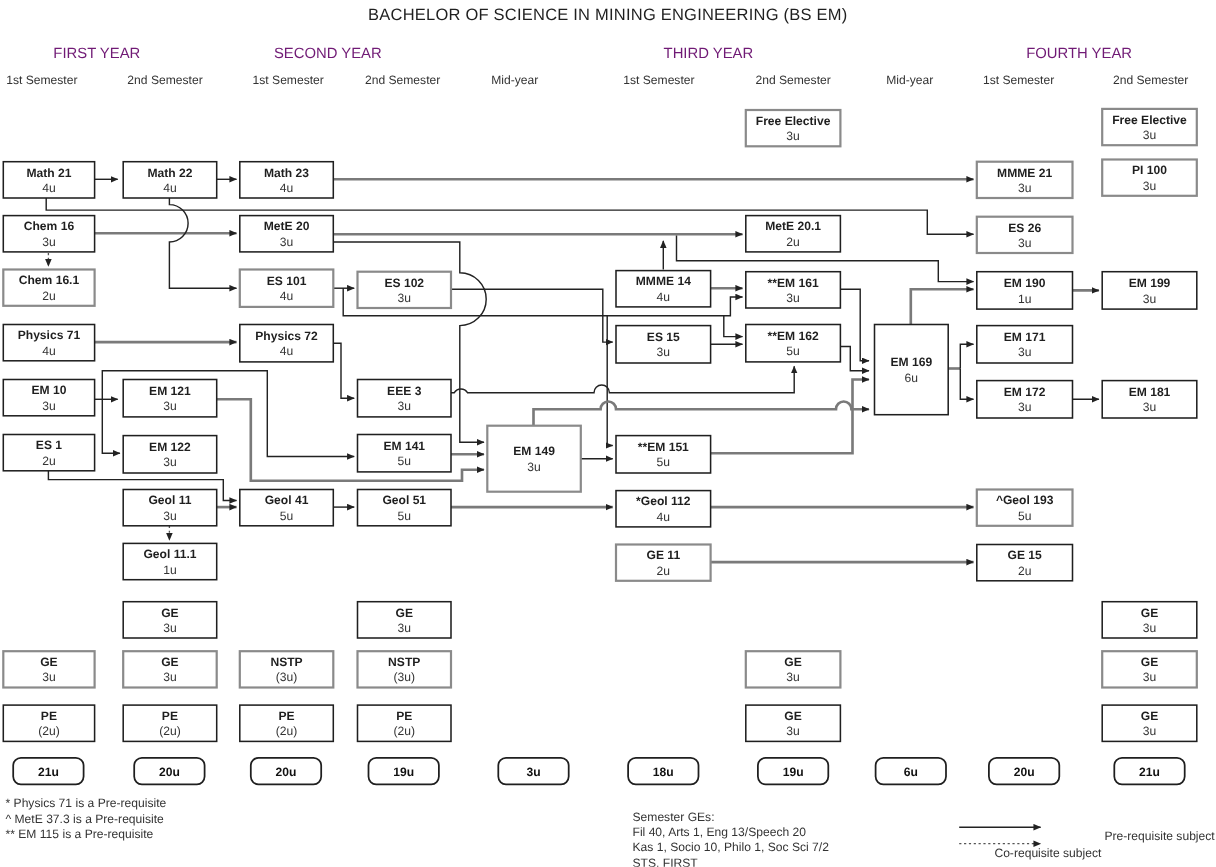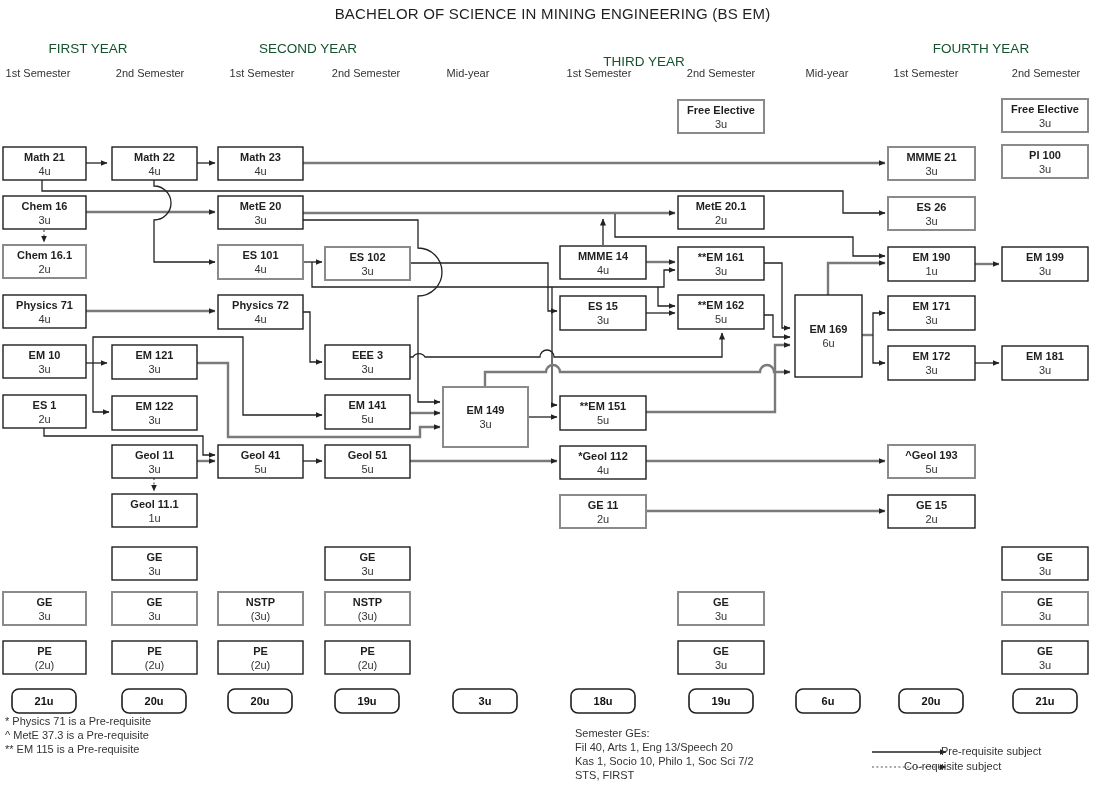--- a/index.html
+++ b/index.html
@@ -1,46 +1,46 @@
 <!DOCTYPE html>
 <html><head>
 <meta charset="utf-8">
 <style>
   html,body{margin:0;padding:0;background:#ffffff;}
   body{width:1105px;height:788px;position:relative;overflow:hidden;
        font-family:"Liberation Sans", sans-serif;color:#222;}
   #stage{position:absolute;left:0;top:0;width:1105px;height:664px;}
   .title{position:absolute;top:5px;left:0;width:1105px;text-align:center;
          font-size:15px;letter-spacing:.2px;color:#1f1f1f;}
-  .year-label{position:absolute;transform:translateX(-50%);font-size:13.5px;color:#14532d;white-space:nowrap;}
+  .year-label{position:absolute;transform:translateX(-50%);font-size:13.5px;color:#701a75;white-space:nowrap;}
   .sem-label{position:absolute;transform:translateX(-50%);font-size:11px;color:#333;white-space:nowrap;}
   svg{position:absolute;left:0;top:0;}
   .node-rect{fill:#ffffff;}
   .node-rect.k{stroke:#1f1f1f;stroke-width:1.4;}
   .node-rect.g{stroke:#8a8a8a;stroke-width:2;}
   .node-label{font-family:"Liberation Sans",sans-serif;font-size:11px;font-weight:bold;fill:#1f1f1f;text-anchor:middle;}
   .node-units{font-family:"Liberation Sans",sans-serif;font-size:11px;fill:#333;text-anchor:middle;}
   .edge{fill:none;}
   .edge.k{stroke:#222222;stroke-width:1.3;}
   .edge.g{stroke:#7a7a7a;stroke-width:2.4;}
   .edge.dot{stroke:#555555;stroke-width:1.2;stroke-dasharray:2 2.4;}
   .total-rect{fill:#ffffff;stroke:#1f1f1f;stroke-width:1.6;}
   .total-text{font-family:"Liberation Sans",sans-serif;font-size:11px;font-weight:bold;fill:#111;text-anchor:middle;}
-  .note{position:absolute;font-size:11px;color:#333;white-space:nowrap;}
+  .note{position:absolute;font-size:11px;color:#333;white-space:nowrap;margin-top:10px;}
 </style>
 </head>
 <body>
 
 <div id="stage">
   <div class="title">BACHELOR OF SCIENCE IN MINING ENGINEERING (BS EM)</div>
 
   <div id="year-headers">
       <div class="year-label" style="left: 88px; top: 41px;">FIRST YEAR</div>
-      <div class="year-label" style="left: 308px; top: 41px;">SECOND YEAR</div>
-      <div class="year-label" style="left: 644px; top: 41px; margin-top: 13px;">THIRD YEAR</div>
+      <div class="year-label" style="left: 298px; top: 41px;">SECOND YEAR</div>
+      <div class="year-label" style="left: 644px; top: 41px;">THIRD YEAR</div>
       <div class="year-label" style="left: 981px; top: 41px;">FOURTH YEAR</div>
     </div>
   <div id="sem-headers">
       <div class="sem-label" style="left: 38px; top: 67px;">1st Semester</div>
       <div class="sem-label" style="left: 150px; top: 67px;">2nd Semester</div>
       <div class="sem-label" style="left: 262px; top: 67px;">1st Semester</div>
       <div class="sem-label" style="left: 366px; top: 67px;">2nd Semester</div>
       <div class="sem-label" style="left: 468px; top: 67px;">Mid-year</div>
       <div class="sem-label" style="left: 599px; top: 67px;">1st Semester</div>
       <div class="sem-label" style="left: 721px; top: 67px;">2nd Semester</div>
@@ -436,15 +436,15 @@
 
   <div class="note" style="left:5px;top:715px">* Physics 71 is a Pre-requisite</div>
   <div class="note" style="left:5px;top:729px">^ MetE 37.3 is a Pre-requisite</div>
   <div class="note" style="left:5px;top:743px">** EM 115 is a Pre-requisite</div>
 
   <div class="note" style="left:575px;top:727px">Semester GEs:</div>
   <div class="note" style="left:575px;top:741px">Fil 40, Arts 1, Eng 13/Speech 20</div>
   <div class="note" style="left:575px;top:755px">Kas 1, Socio 10, Philo 1, Soc Sci 7/2</div>
   <div class="note" style="left:575px;top:769px">STS, FIRST</div>
 
-  <div class="note" style="left:941px;top:745px">Pre-requisite subject</div>
+  <div class="note" style="left:1004px;top:745px">Pre-requisite subject</div>
   <div class="note" style="left:904px;top:760px">Co-requisite subject</div>
 </div>
 
 </body></html>

